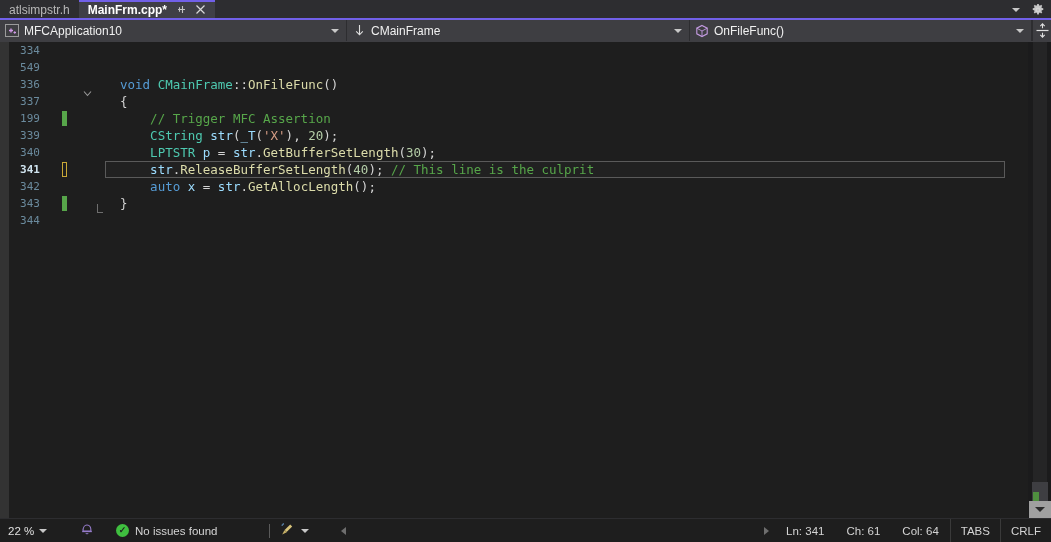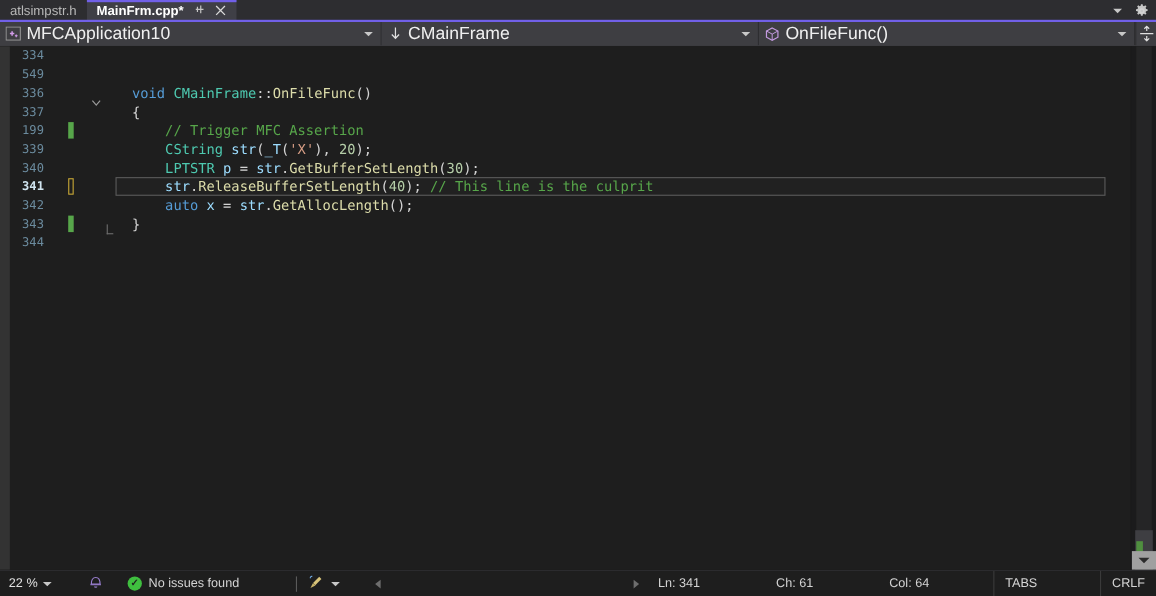--- a/index.html
+++ b/index.html
@@ -112,21 +112,21 @@
   .navcombo.c1 { width: 347px; }
   .navcombo.c2 { width: 343px; }
   .navcombo.c3 { flex: 1; }
   .navcombo .nav-icon {
     width: 14px; height: 14px;
     margin-right: 5px;
     display: flex; align-items: center; justify-content: center;
     flex: none;
   }
   .navcombo .nav-text {
-    font-size: 16px;
+    font-size: 12px;
     color: #f0f0f0;
     flex: 1;
     white-space: nowrap;
     overflow: hidden;
   }
   .navcombo .nav-caret {
     width: 0; height: 0;
     border-left: 4px solid transparent;
     border-right: 4px solid transparent;
     border-top: 4px solid #c8c8c8;
@@ -344,21 +344,21 @@
     border-top: 4.5px solid transparent;
     border-bottom: 4.5px solid transparent;
     border-right: 5px solid #6e6e6e;
   }
   .tri-right {
     width: 0; height: 0;
     border-top: 4.5px solid transparent;
     border-bottom: 4.5px solid transparent;
     border-left: 5px solid #6e6e6e;
   }
-  .pos-group { display: flex; align-items: center; gap: 47px; }
+  .pos-group { display: flex; align-items: center; }
   .pos-cell {
     padding: 0 11px;
     font-size: 11.5px;
     color: #d4d4d4;
     white-space: nowrap;
   }
   .box-cell {
     padding: 0 10px;
     font-size: 11.5px;
     color: #d4d4d4;

